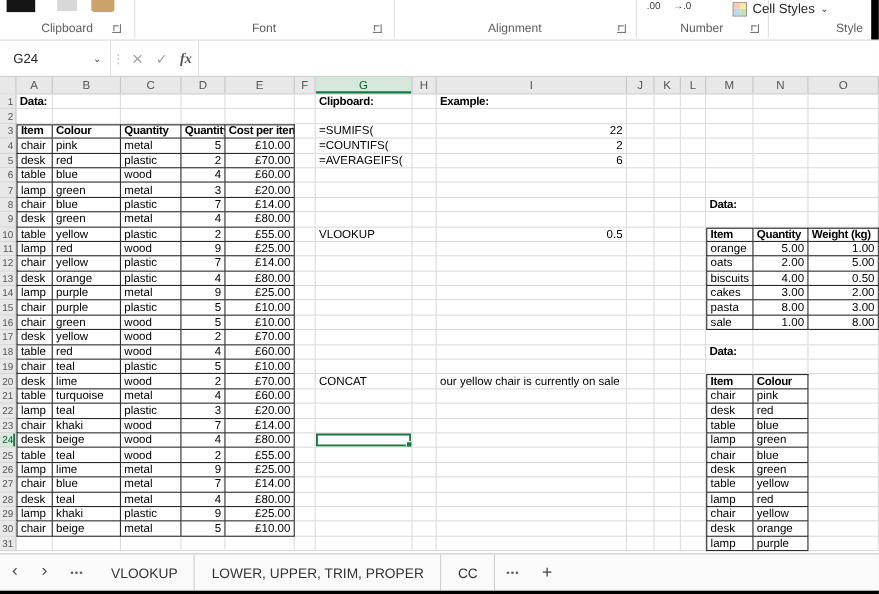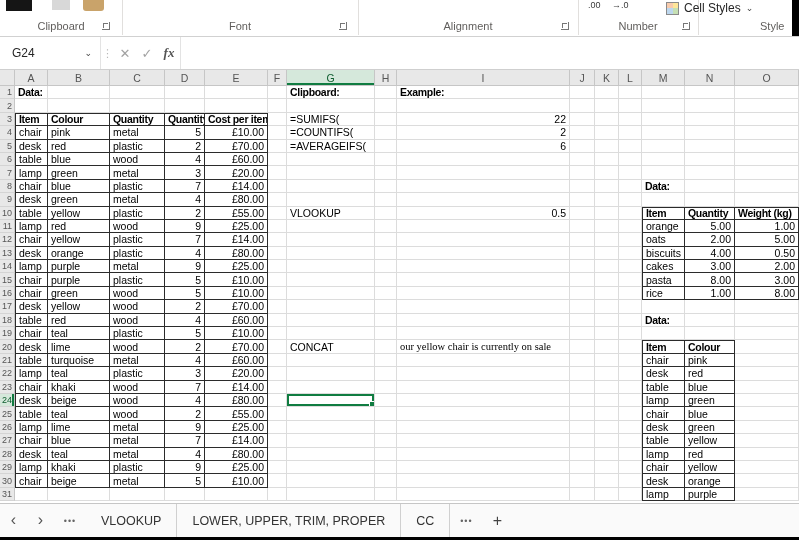--- a/index.html
+++ b/index.html
@@ -424,21 +424,21 @@
         <div class="cell t-cell" style="width: 55px; flex: 0 0 auto;">wood</div>
         <div class="cell t-cell r" style="width: 40px; flex: 0 0 auto;">5</div>
         <div class="cell t-cell r" style="width: 63px; flex: 0 0 auto;">£10.00</div>
         <div class="cell" style="width: 19px; flex: 0 0 auto;"></div>
         <div class="cell" style="width: 88px; flex: 0 0 auto;"></div>
         <div class="cell" style="width: 22px; flex: 0 0 auto;"></div>
         <div class="cell" style="width: 173px; flex: 0 0 auto;"></div>
         <div class="cell" style="width: 25px; flex: 0 0 auto;"></div>
         <div class="cell" style="width: 24px; flex: 0 0 auto;"></div>
         <div class="cell" style="width: 23px; flex: 0 0 auto;"></div>
-        <div class="cell t-cell t-left" style="width: 43px; flex: 0 0 auto;">rice</div>
+        <div class="cell t-cell t-left" style="width: 43px; flex: 0 0 auto;">sale</div>
         <div class="cell t-cell r" style="width: 50px; flex: 0 0 auto;">1.00</div>
         <div class="cell t-cell r" style="width: 64px; flex: 0 0 auto;">8.00</div>
       </div>
       <div class="grow">
         <div class="rowhead">17</div>
         <div class="cell t-cell t-left" style="width: 33px; flex: 0 0 auto;">desk</div>
         <div class="cell t-cell" style="width: 62px; flex: 0 0 auto;">yellow</div>
         <div class="cell t-cell" style="width: 55px; flex: 0 0 auto;">wood</div>
         <div class="cell t-cell r" style="width: 40px; flex: 0 0 auto;">2</div>
         <div class="cell t-cell r" style="width: 63px; flex: 0 0 auto;">£70.00</div>
@@ -492,21 +492,21 @@
       <div class="grow">
         <div class="rowhead">20</div>
         <div class="cell t-cell t-left" style="width: 33px; flex: 0 0 auto;">desk</div>
         <div class="cell t-cell" style="width: 62px; flex: 0 0 auto;">lime</div>
         <div class="cell t-cell" style="width: 55px; flex: 0 0 auto;">wood</div>
         <div class="cell t-cell r" style="width: 40px; flex: 0 0 auto;">2</div>
         <div class="cell t-cell r" style="width: 63px; flex: 0 0 auto;">£70.00</div>
         <div class="cell" style="width: 19px; flex: 0 0 auto;"></div>
         <div class="cell spill" style="width: 88px; flex: 0 0 auto; text-align: right;">CONCAT</div>
         <div class="cell" style="width: 22px; flex: 0 0 auto;"></div>
-        <div class="cell spill" style="width: 173px; flex: 0 0 auto; font-family: Liberation Serif, serif;">our yellow chair is currently on sale</div>
+        <div class="cell spill" style="width: 173px; flex: 0 0 auto;">our yellow chair is currently on sale</div>
         <div class="cell" style="width: 25px; flex: 0 0 auto;"></div>
         <div class="cell" style="width: 24px; flex: 0 0 auto;"></div>
         <div class="cell" style="width: 23px; flex: 0 0 auto;"></div>
         <div class="cell b t-cell t-top t-left" style="width: 43px; flex: 0 0 auto;">Item</div>
         <div class="cell b t-cell t-top" style="width: 50px; flex: 0 0 auto;">Colour</div>
         <div class="cell" style="width: 64px; flex: 0 0 auto;"></div>
       </div>
       <div class="grow">
         <div class="rowhead">21</div>
         <div class="cell t-cell t-left" style="width: 33px; flex: 0 0 auto;">table</div>

